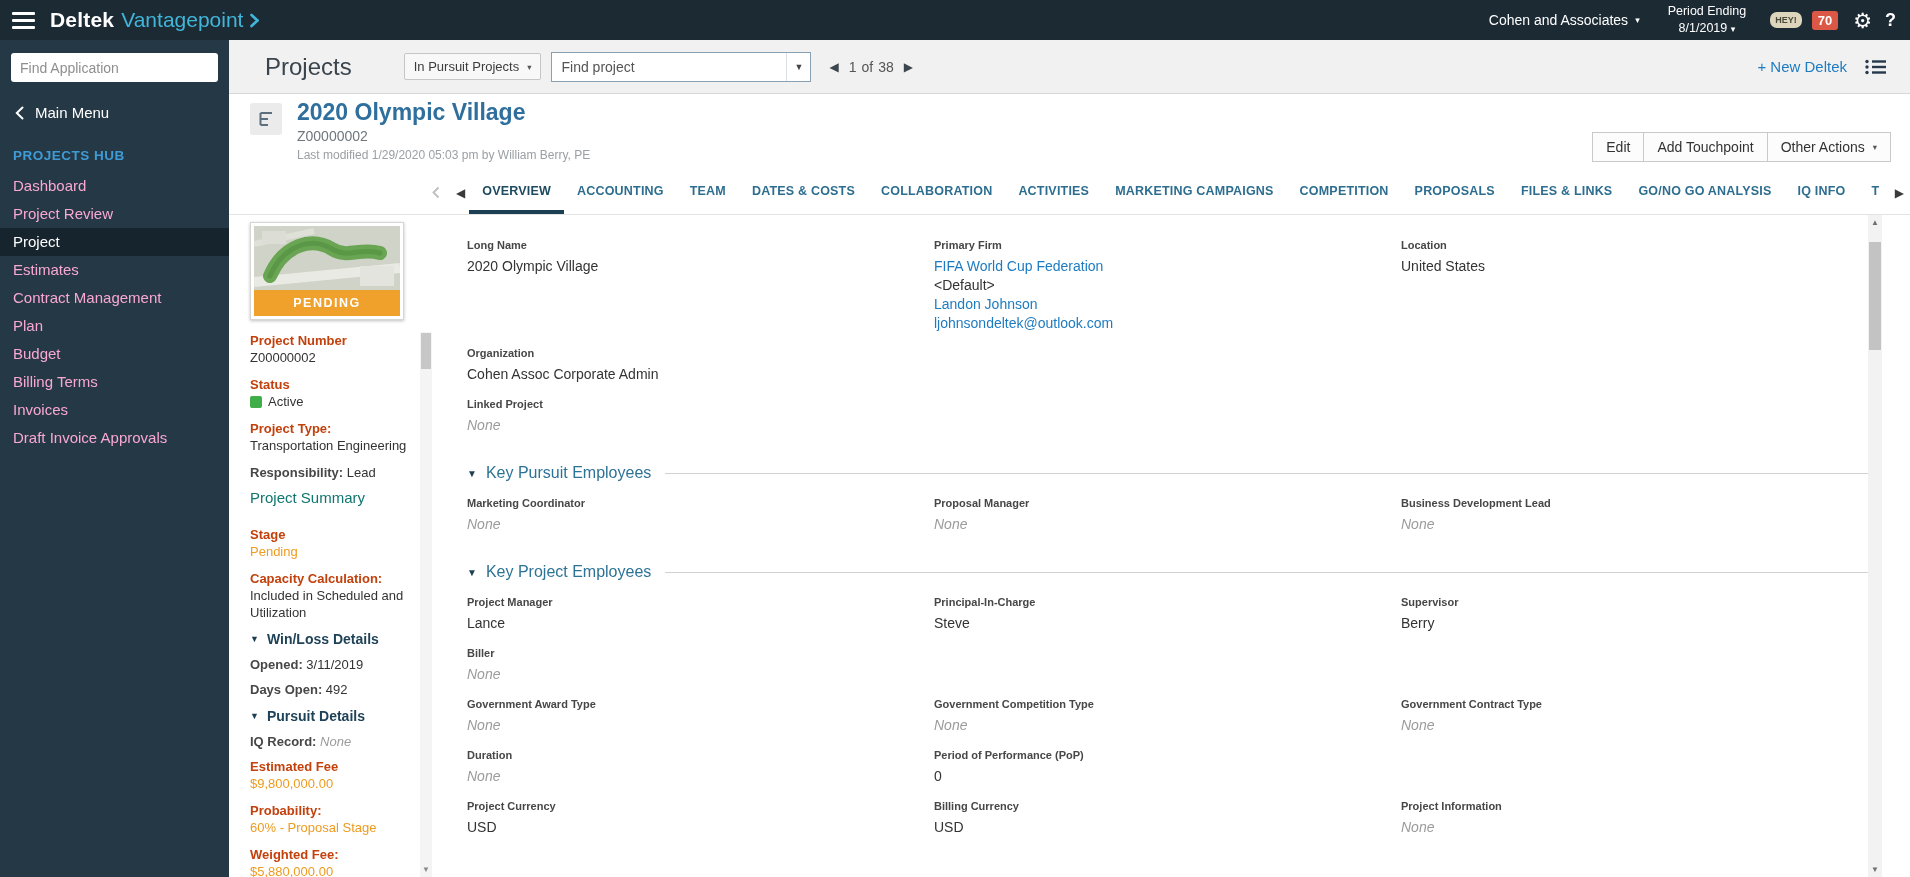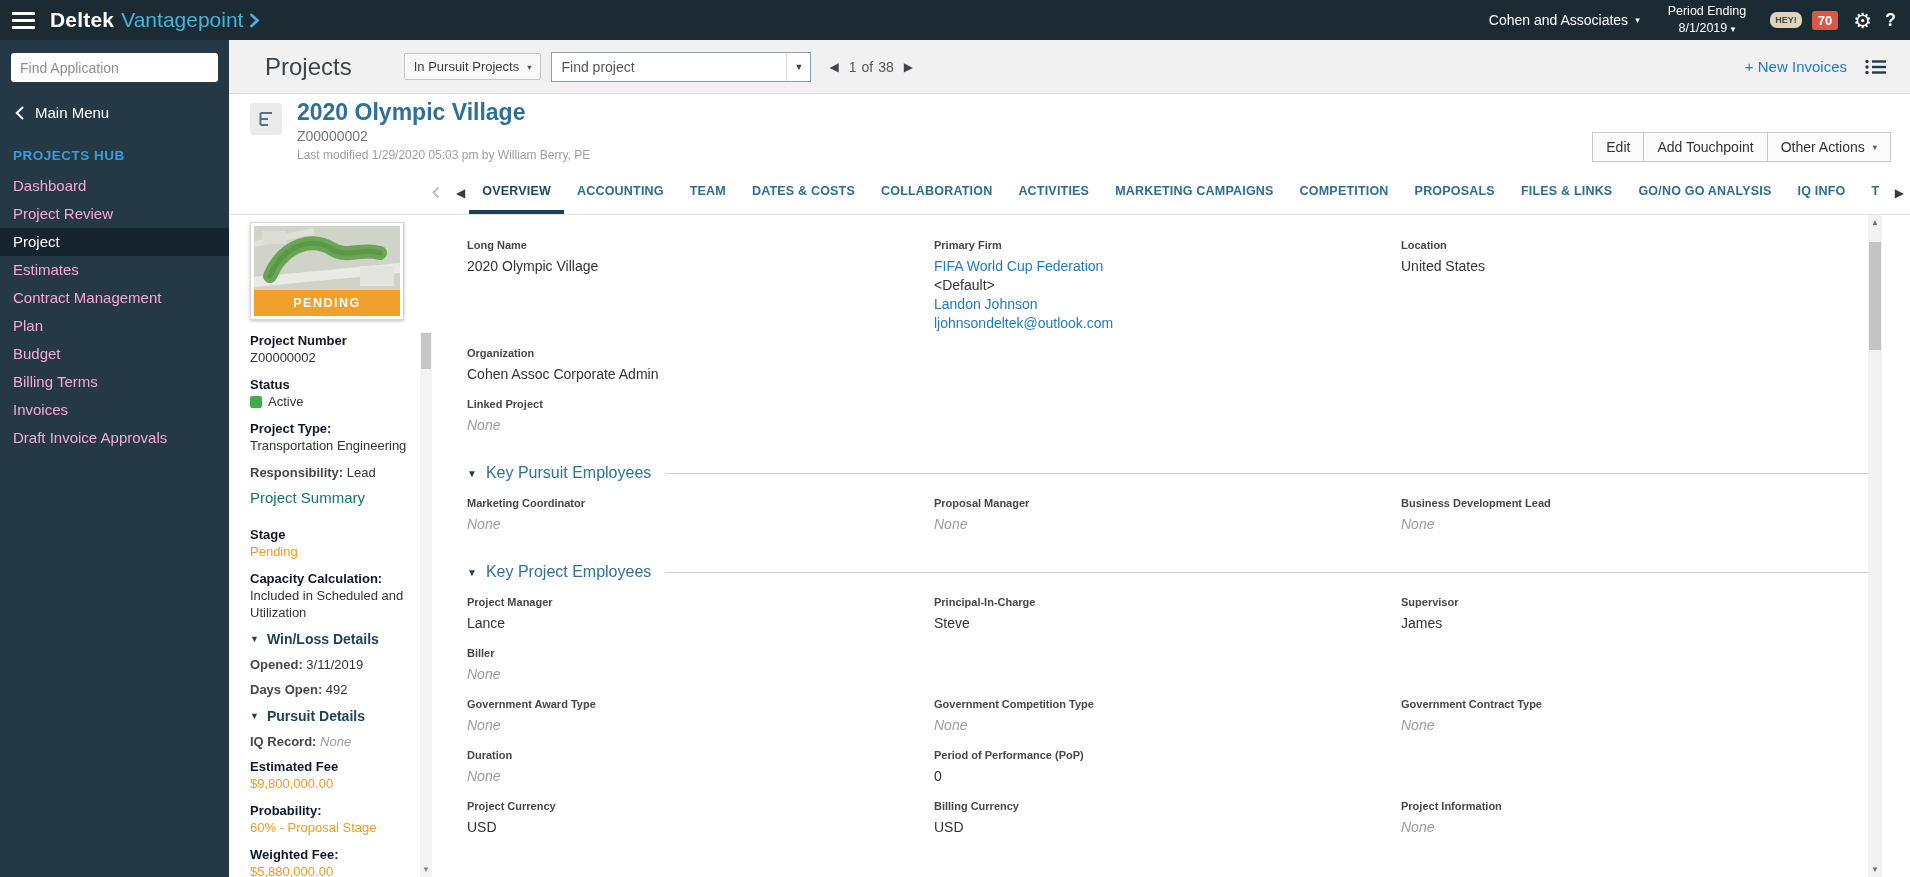--- a/index.html
+++ b/index.html
@@ -82,21 +82,21 @@
   .photo-card svg { display:block; width:146px; height:64px; }
   .banner { height:26px; background:#f0a12c; color:#fff; font-size:12.5px; font-weight:bold; letter-spacing:1.5px; display:flex; align-items:center; justify-content:center; }
   .sum-row { flex:1; min-height:0; display:flex; margin-top:12px; }
   .sum-fields { flex:1; min-width:0; overflow:hidden; padding-right:6px; }
   .mini-scroll { width:12px; flex:0 0 12px; display:flex; flex-direction:column; background:#f4f4f4; }
   .mini-thumb { height:36px; background:#c7c7c7; margin:1px; }
   .mini-sp { flex:1; }
   .mini-arrow { height:14px; font-size:8px; color:#8a8a8a; text-align:center; line-height:14px; }
 
   .s-field { margin-bottom:10px; }
-  .s-label { font-size:13px; font-weight:bold; color:#0f172a; line-height:17px; }
+  .s-label { font-size:13px; font-weight:bold; color:#c2410c; line-height:17px; }
   .s-value { font-size:13px; color:#333; line-height:17px; }
   .s-value.orange { color:#ee9b1f; }
   .s-status { display:flex; align-items:center; gap:6px; }
   .dot { width:12px; height:12px; background:#3fae49; border-radius:2px; display:inline-block; }
   .s-inline { font-size:13px; line-height:17px; margin-bottom:8px; color:#333; }
   .s-inline b { color:#474747; }
   .s-inline .muted { color:#9b9b9b; font-style:italic; }
   .s-link { color:#0f766e; font-size:15px; margin:4px 0 20px; }
   .sum-section { display:flex; align-items:center; gap:8px; color:#1e4257; font-weight:bold; font-size:14px; margin:10px 0 9px; }
   .sum-section .tri { font-size:9px; color:#1d3f53; }
@@ -193,21 +193,21 @@
         <div class="pager" data-interactable="false">
           <span class="pg-arrow" data-interactable="true">◀</span>
           <span class="pg-text" data-interactable="false">
             <span data-interactable="false">1</span>
             <span data-interactable="false">of</span>
             <span data-interactable="false">38</span>
           </span>
           <span class="pg-arrow" data-interactable="true">▶</span>
         </div>
         <div class="t-spacer" data-interactable="false"></div>
-        <a class="new-project" data-interactable="true">+ New Invoices</a>
+        <a class="new-project" data-interactable="true">+ New Deltek</a>
         <svg class="list-icon" width="21" height="16" viewBox="0 0 21 16" data-interactable="true">
             <g fill="#25394a">
               <circle cx="2" cy="2.5" r="1.7"></circle>
               <rect x="7" y="1.3" width="14" height="2.4"></rect>
               <circle cx="2" cy="8" r="1.7"></circle>
               <rect x="7" y="6.8" width="14" height="2.4"></rect>
               <circle cx="2" cy="13.5" r="1.7"></circle>
               <rect x="7" y="12.3" width="14" height="2.4"></rect>
             </g>
           </svg>
@@ -392,21 +392,21 @@
               <div class="fcell" data-interactable="false" style="grid-column: 1;">
                 <div class="flabel" data-interactable="false">Project Manager</div>
                 <div class="fvalue" data-interactable="false">Lance</div>
               </div>
               <div class="fcell" data-interactable="false" style="grid-column: 2;">
                 <div class="flabel" data-interactable="false">Principal-In-Charge</div>
                 <div class="fvalue" data-interactable="false">Steve</div>
               </div>
               <div class="fcell" data-interactable="false" style="grid-column: 3;">
                 <div class="flabel" data-interactable="false">Supervisor</div>
-                <div class="fvalue" data-interactable="false">James</div>
+                <div class="fvalue" data-interactable="false">Berry</div>
               </div>
             </div>
             <div class="frow" data-interactable="false">
               <div class="fcell" data-interactable="false" style="grid-column: 1;">
                 <div class="flabel" data-interactable="false">Biller</div>
                 <div class="fvalue muted" data-interactable="false">None</div>
               </div>
             </div>
             <div class="frow" data-interactable="false">
               <div class="fcell" data-interactable="false" style="grid-column: 1;">

